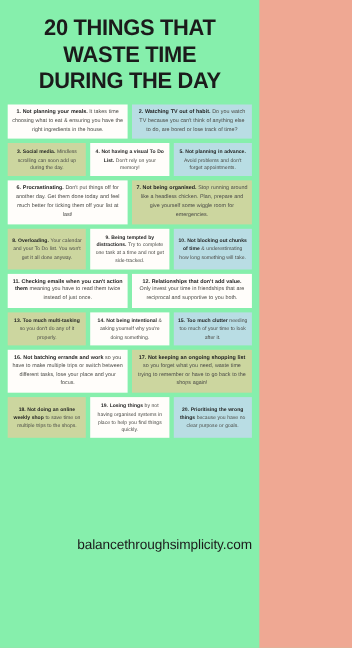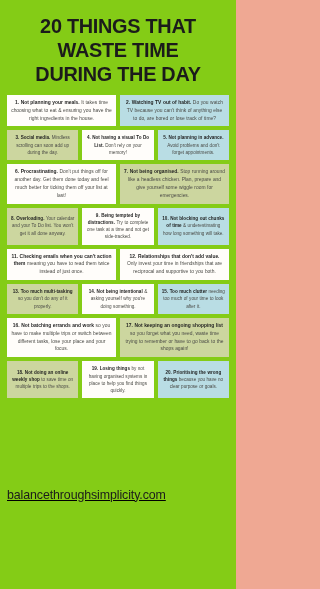--- a/index.html
+++ b/index.html
@@ -4,21 +4,21 @@
 <style>
   * { margin:0; padding:0; box-sizing:border-box; }
   html, body { width:236px; height:589px; }
   body {
     background:#efa893;
     font-family:"Liberation Sans", sans-serif;
     overflow:hidden;
   }
   #poster {
     width:236px; height:589px;
-    background:#84cc16;
+    background:#86efac;
     display:flex; flex-direction:column;
     padding:0 7px;
   }
   
   #title-block {
     padding:14px 2px 9px 2px;
     text-align:center;
   }
   .title-line {
     display:block;
@@ -53,23 +53,22 @@
     color:#1f1f1f;
     font-weight:bold;
   }
   
   .c-white { background:#fffdfa; }
   .c-blue  { background:#b9dde4; }
   .c-green { background:#ccd69f; }
   
   #footer {
     flex:1 1 auto;
-    display:flex; align-items:center; justify-content:flex-start;
+    display:flex; align-items:center; justify-content:flex-end;
     padding-bottom:2px;
-    text-decoration:underline;
   }
   #footer span {
     font-size:12.4px;
     color:#1b1b1b;
     letter-spacing:-0.1px;
     font-weight:400;
   }
 </style>
 </head>
 <body>

